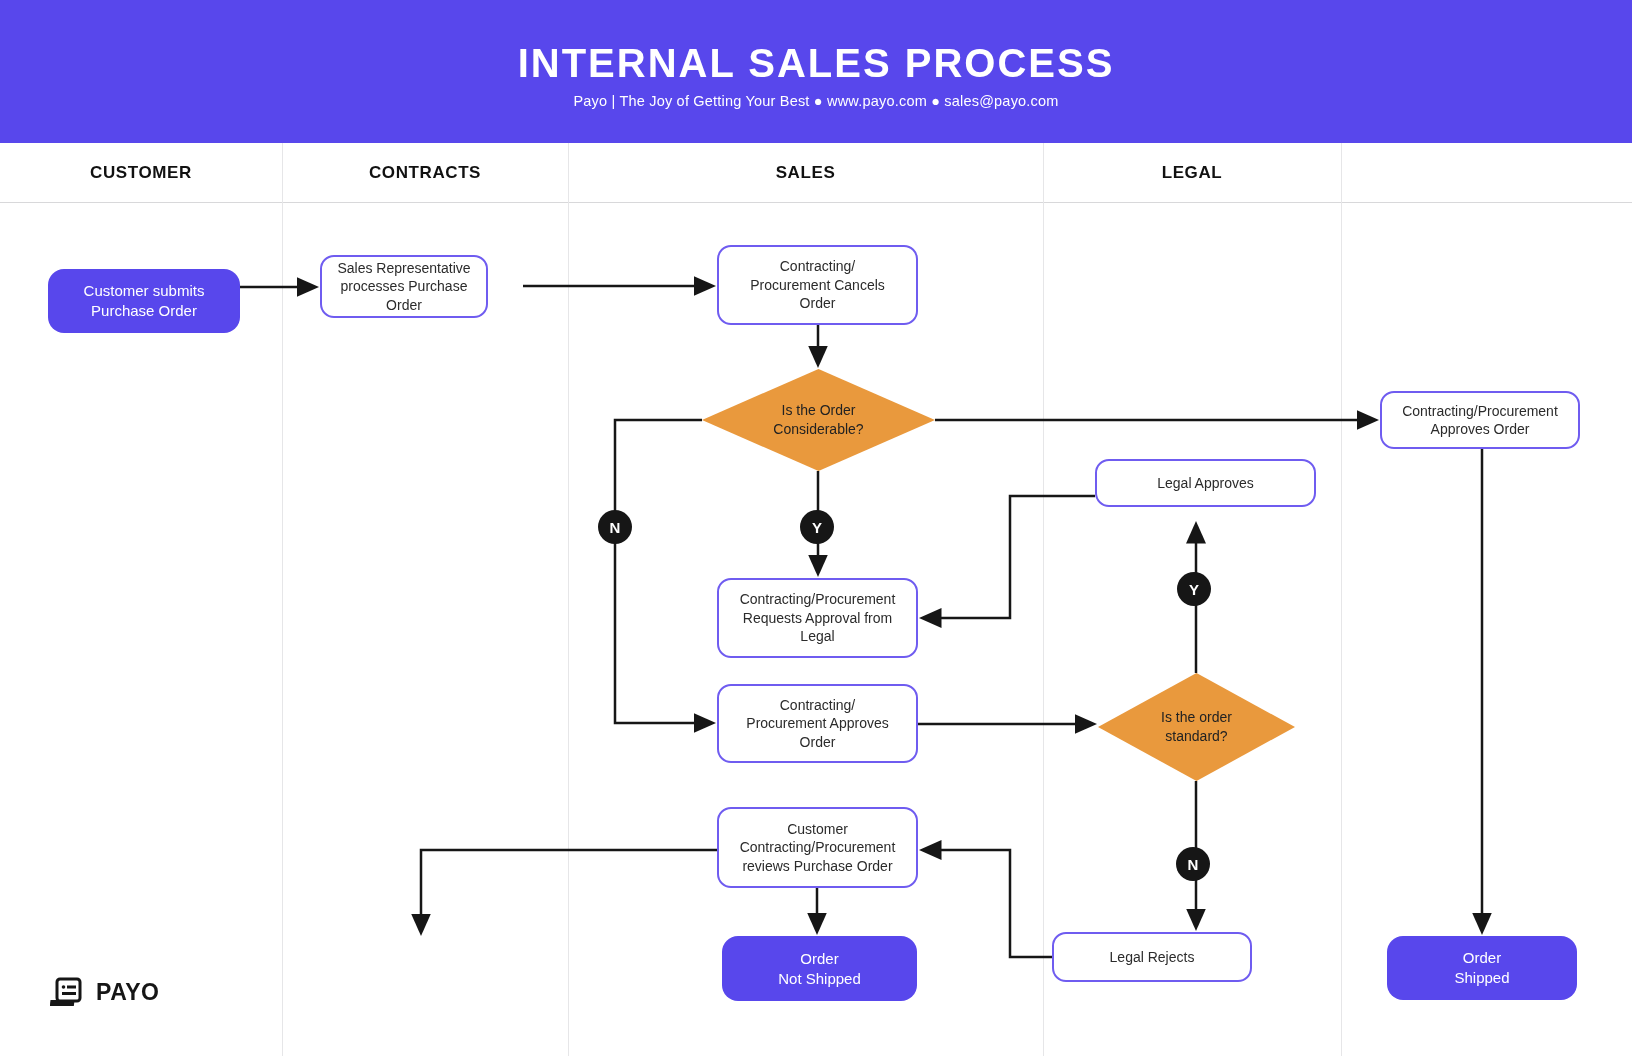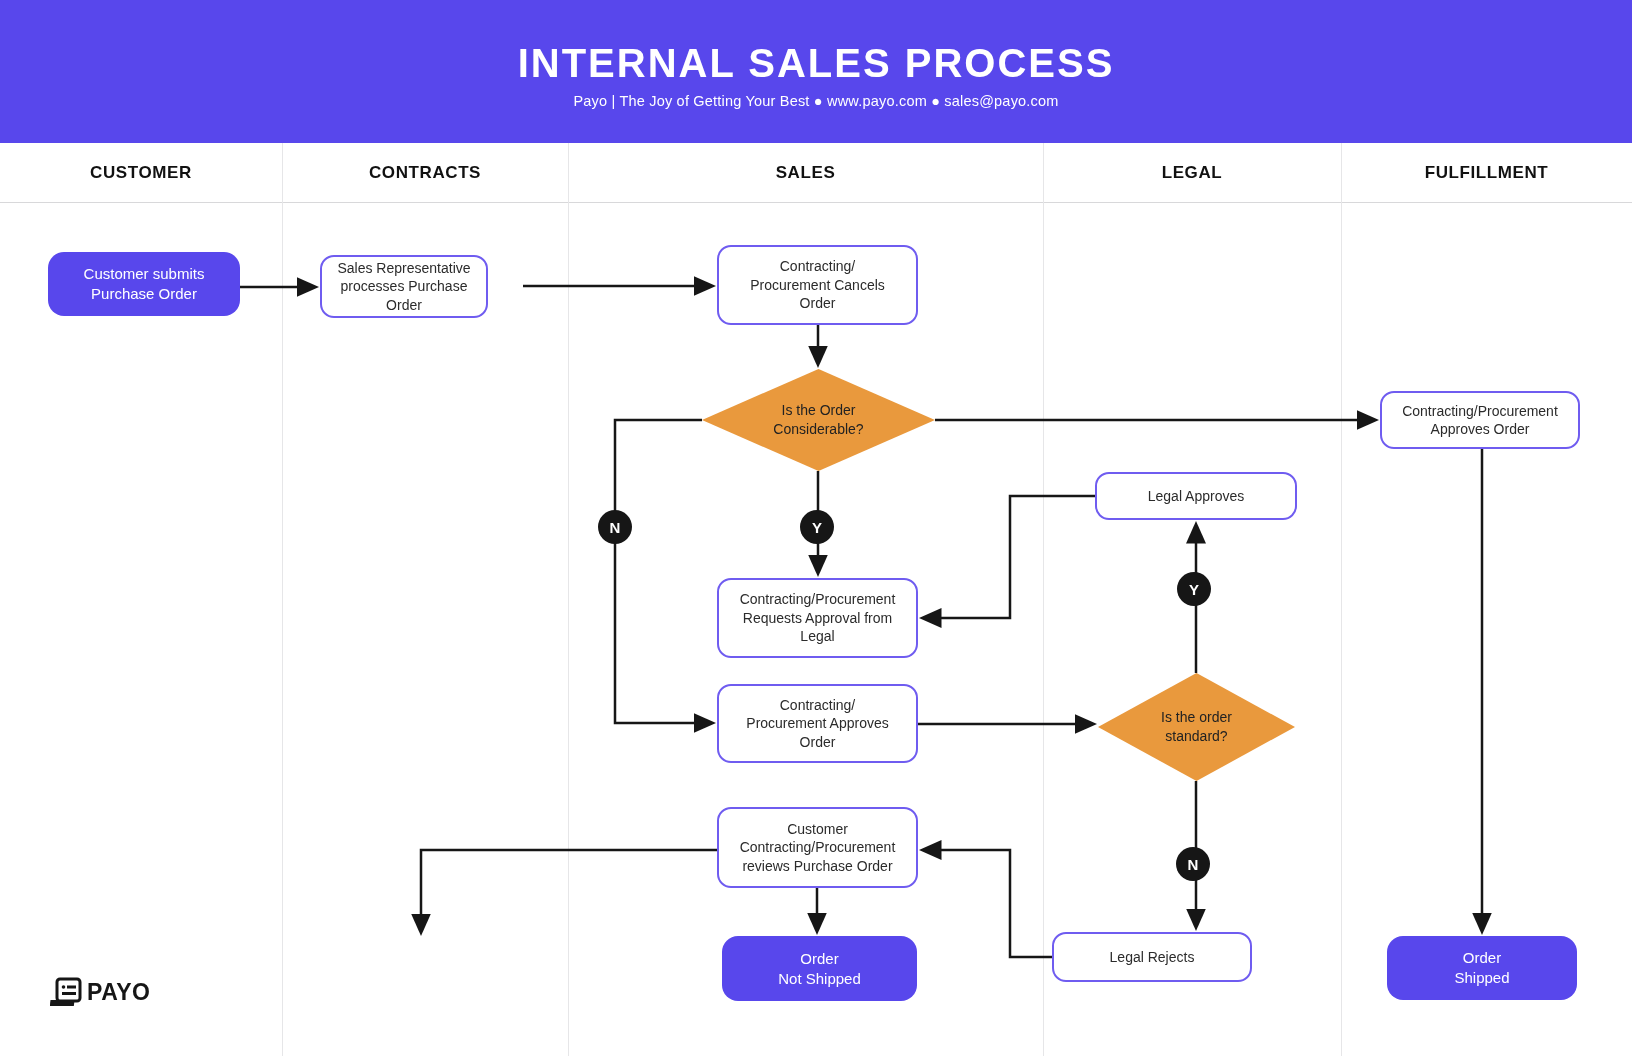--- a/index.html
+++ b/index.html
@@ -38,39 +38,38 @@
         font-size:14px;line-height:1.32;color:var(--textDark);white-space:pre-line;padding:4px 8px;z-index:3;}
   .node.filled{background:var(--purple);border:none;color:#fff;font-size:15px;border-radius:16px;}
   .diamond{position:absolute;background:var(--orange);
            clip-path:polygon(50% 0,100% 50%,50% 100%,0 50%);
            display:flex;align-items:center;justify-content:center;text-align:center;
            font-size:14px;font-weight:500;color:#222;white-space:pre-line;z-index:3;line-height:1.35;}
   .badge{position:absolute;width:34px;height:34px;border-radius:50%;background:var(--ink);color:#fff;
          display:flex;align-items:center;justify-content:center;font-size:15px;font-weight:bold;z-index:4;}
 
   
-  .logo{position:absolute;left:50px;top:773px;display:flex;align-items:center;gap:3px;z-index:3;}
+  .logo{position:absolute;left:50px;top:773px;display:flex;align-items:center;gap:12px;z-index:3;}
   .logo .word{font-size:23px;font-weight:bold;letter-spacing:.5px;color:var(--ink);}
 </style>
 </head>
 <body>
 
 <div class="page">
 
   <div class="banner">
     <h1>INTERNAL SALES PROCESS</h1>
     <p>Payo | The Joy of Getting Your Best ● www.payo.com ● sales@payo.com</p>
   </div>
 
   <div class="lane-headers">
     <div class="cell">CUSTOMER</div>
     <div class="cell">CONTRACTS</div>
     <div class="cell">SALES</div>
     <div class="cell">LEGAL</div>
-    <div class="cell">FULFILLMENT</div>
   </div>
 
   <div class="vline" style="left:282px"></div>
   <div class="vline" style="left:568px"></div>
   <div class="vline" style="left:1043px"></div>
   <div class="vline" style="left:1341px"></div>
 
   <div class="canvas">
 
     <svg class="connectors" width="1632" height="853" viewBox="0 0 1632 853">
@@ -90,37 +89,37 @@
         <path d="M918 521 H1092" marker-end="url(#ah)"></path>
         <path d="M1196 470 V323" marker-end="url(#ah)"></path>
         <path d="M1196 578 V723" marker-end="url(#ah)"></path>
         <path d="M1095 754 H1010 V647 H924" marker-end="url(#ah)"></path>
         <path d="M717 647 H421 V728" marker-end="url(#ah)"></path>
         <path d="M817 685 V727" marker-end="url(#ah)"></path>
         <path d="M1482 246 V727" marker-end="url(#ah)"></path>
       </g>
     </svg>
 
-    <div class="node filled" style="left:48px;top:49px;width:192px;height:64px">Customer submits
+    <div class="node filled" style="left:48px;top:66px;width:192px;height:64px">Customer submits
 Purchase Order</div>
 
     <div class="node" style="left:320px;top:52px;width:168px;height:63px">Sales Representative
 processes Purchase Order</div>
 
     <div class="node" style="left:717px;top:42px;width:201px;height:80px">Contracting/
 Procurement Cancels
 Order</div>
 
     <div class="diamond" style="left:702px;top:166px;width:233px;height:102px">Is the Order
 Considerable?</div>
 
     <div class="node" style="left:1380px;top:188px;width:200px;height:58px">Contracting/Procurement
 Approves Order</div>
 
-    <div class="node" style="left:1095px;top:269px;width:202px;height:48px">Legal Approves</div>
+    <div class="node" style="left:1095px;top:256px;width:221px;height:48px">Legal Approves</div>
 
     <div class="badge" style="left:598px;top:307px">N</div>
     <div class="badge" style="left:800px;top:307px">Y</div>
 
     <div class="node" style="left:717px;top:375px;width:201px;height:80px">Contracting/Procurement
 Requests Approval from
 Legal</div>
 
     <div class="node" style="left:717px;top:481px;width:201px;height:79px">Contracting/
 Procurement Approves

